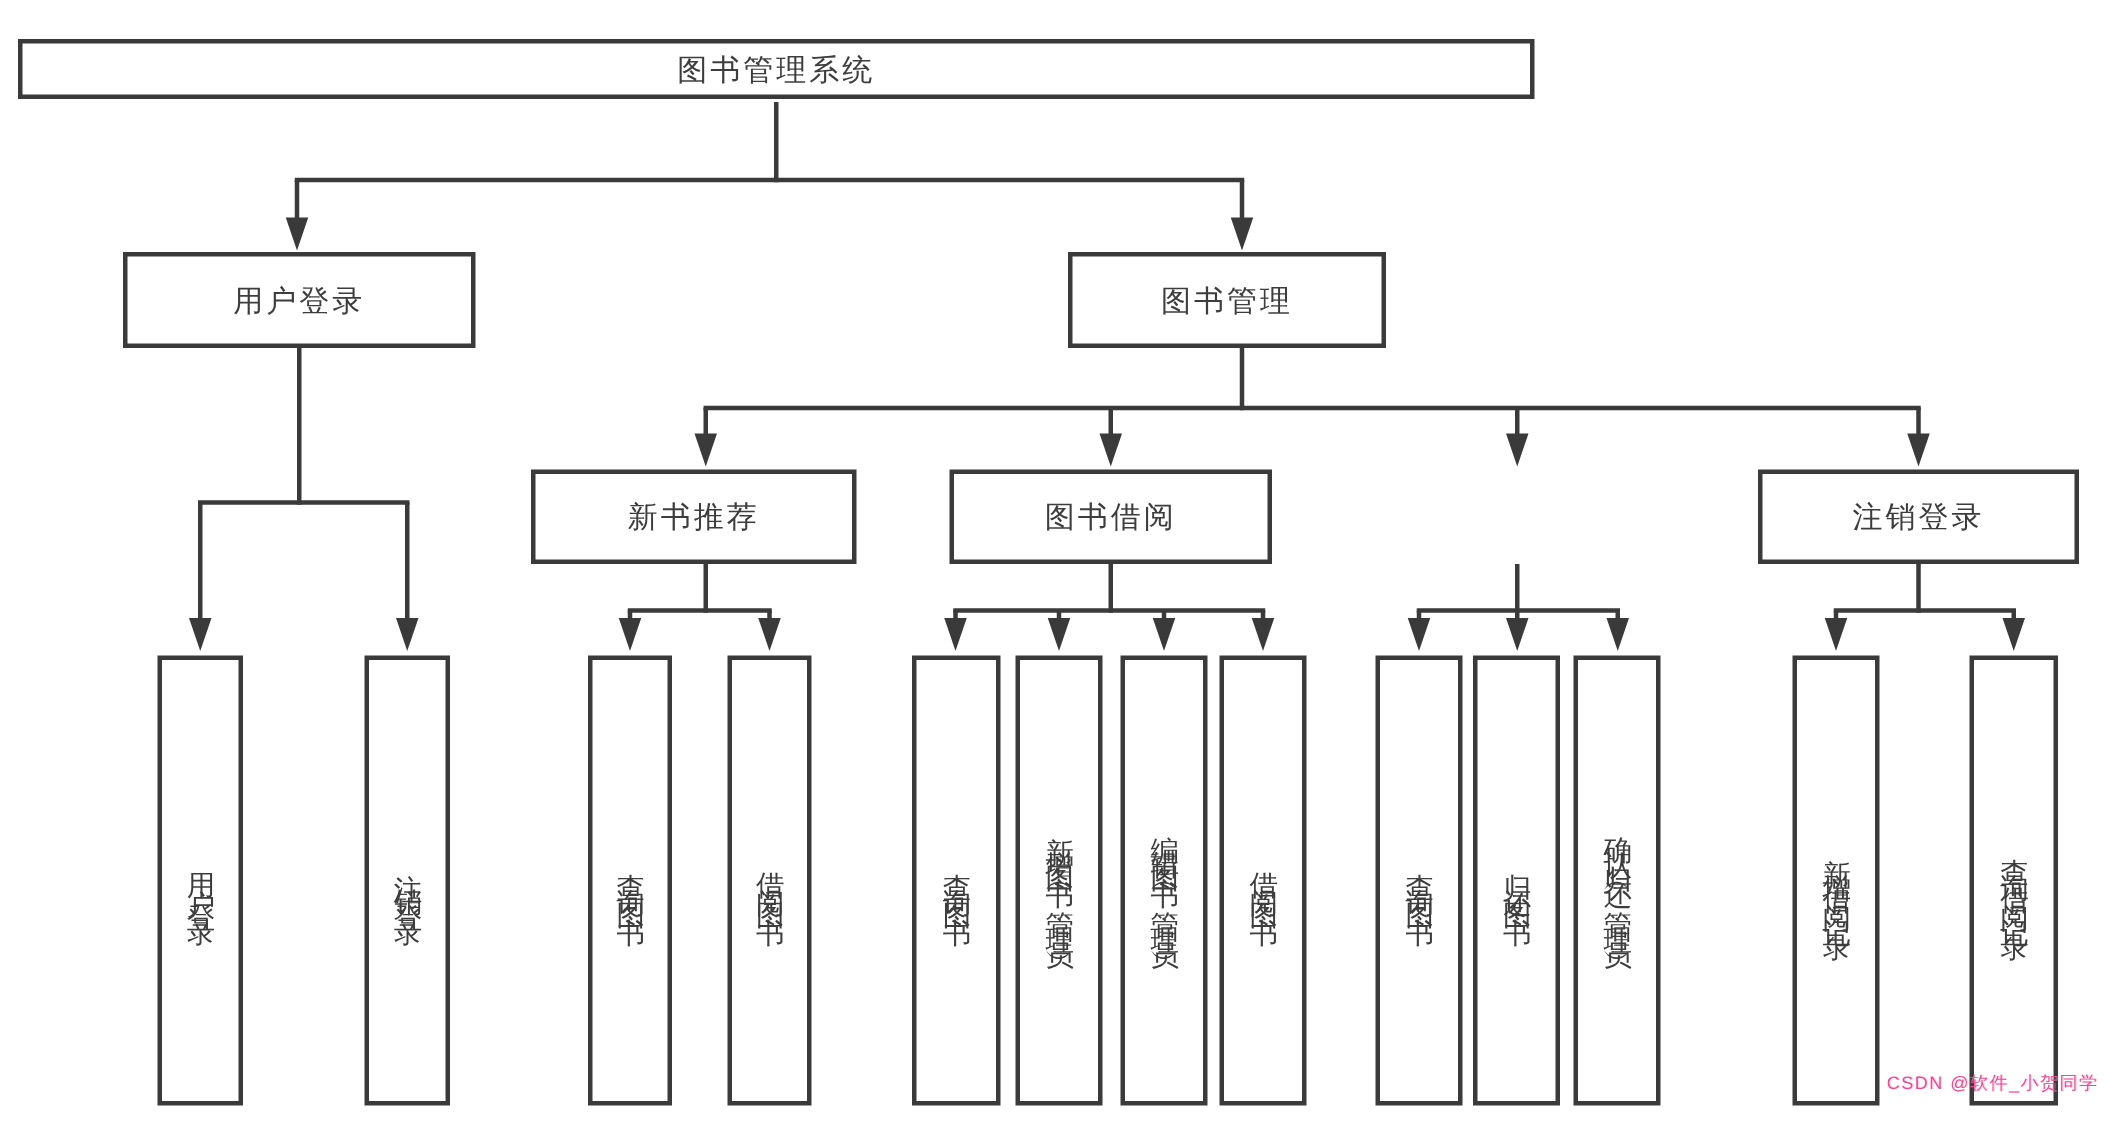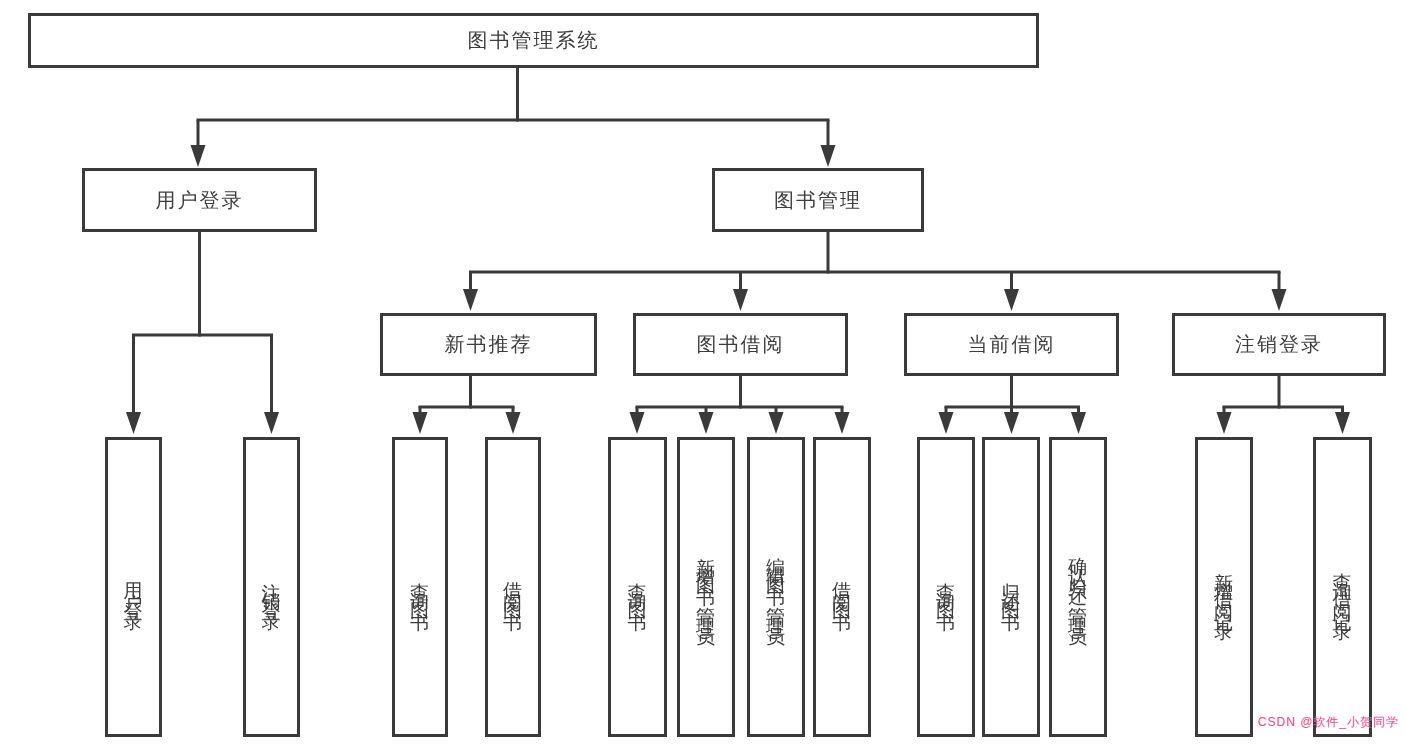--- a/index.html
+++ b/index.html
@@ -24,24 +24,24 @@
     z-index:2;
   }
   .leaf{
     writing-mode:vertical-rl;
     font-size:19px;
     letter-spacing:10px;
     line-height:1;
     z-index:2;
   }
   
-  #n-root{left:12px;top:13px;width:1011px;height:55px;margin-left:16px;}
+  #n-root{left:12px;top:26px;width:1011px;height:40px;}
   #n-user-login{left:82px;top:168px;width:235px;height:64px;}
   #n-book-mgmt{left:712px;top:168px;width:212px;height:64px;}
-  #n-recommend{left:380px;top:313px;width:217px;height:63px;}
+  #n-recommend{left:354px;top:313px;width:217px;height:63px;}
   #n-borrow{left:633px;top:313px;width:215px;height:63px;}
   #n-current{left:904px;top:313px;width:215px;height:63px;}
   #n-records{left:1172px;top:313px;width:214px;height:63px;}
   .leaf{top:437px;height:300px;}
   #l-a1{left:105px;width:57px;}
   #l-a2{left:243px;width:57px;}
   #l-b1{left:392px;width:56px;}
   #l-b2{left:485px;width:56px;}
   #l-c1{left:608px;width:59px;}
   #l-c2{left:677px;width:58px;}
@@ -149,23 +149,20 @@
   <div class="node" id="n-book-mgmt">
     <span>图书管理</span>
   </div>
 
   <div class="node" id="n-recommend">
     <span>新书推荐</span>
   </div>
   <div class="node" id="n-borrow">
     <span>图书借阅</span>
   </div>
-  <div class="node" id="n-current">
-    <span>当前借阅</span>
-  </div>
   <div class="node" id="n-records">
     <span>注销登录</span>
   </div>
 
   <div class="node leaf" id="l-a1">
     <span>用户登录</span>
   </div>
   <div class="node leaf" id="l-a2">
     <span>注销登录</span>
   </div>

